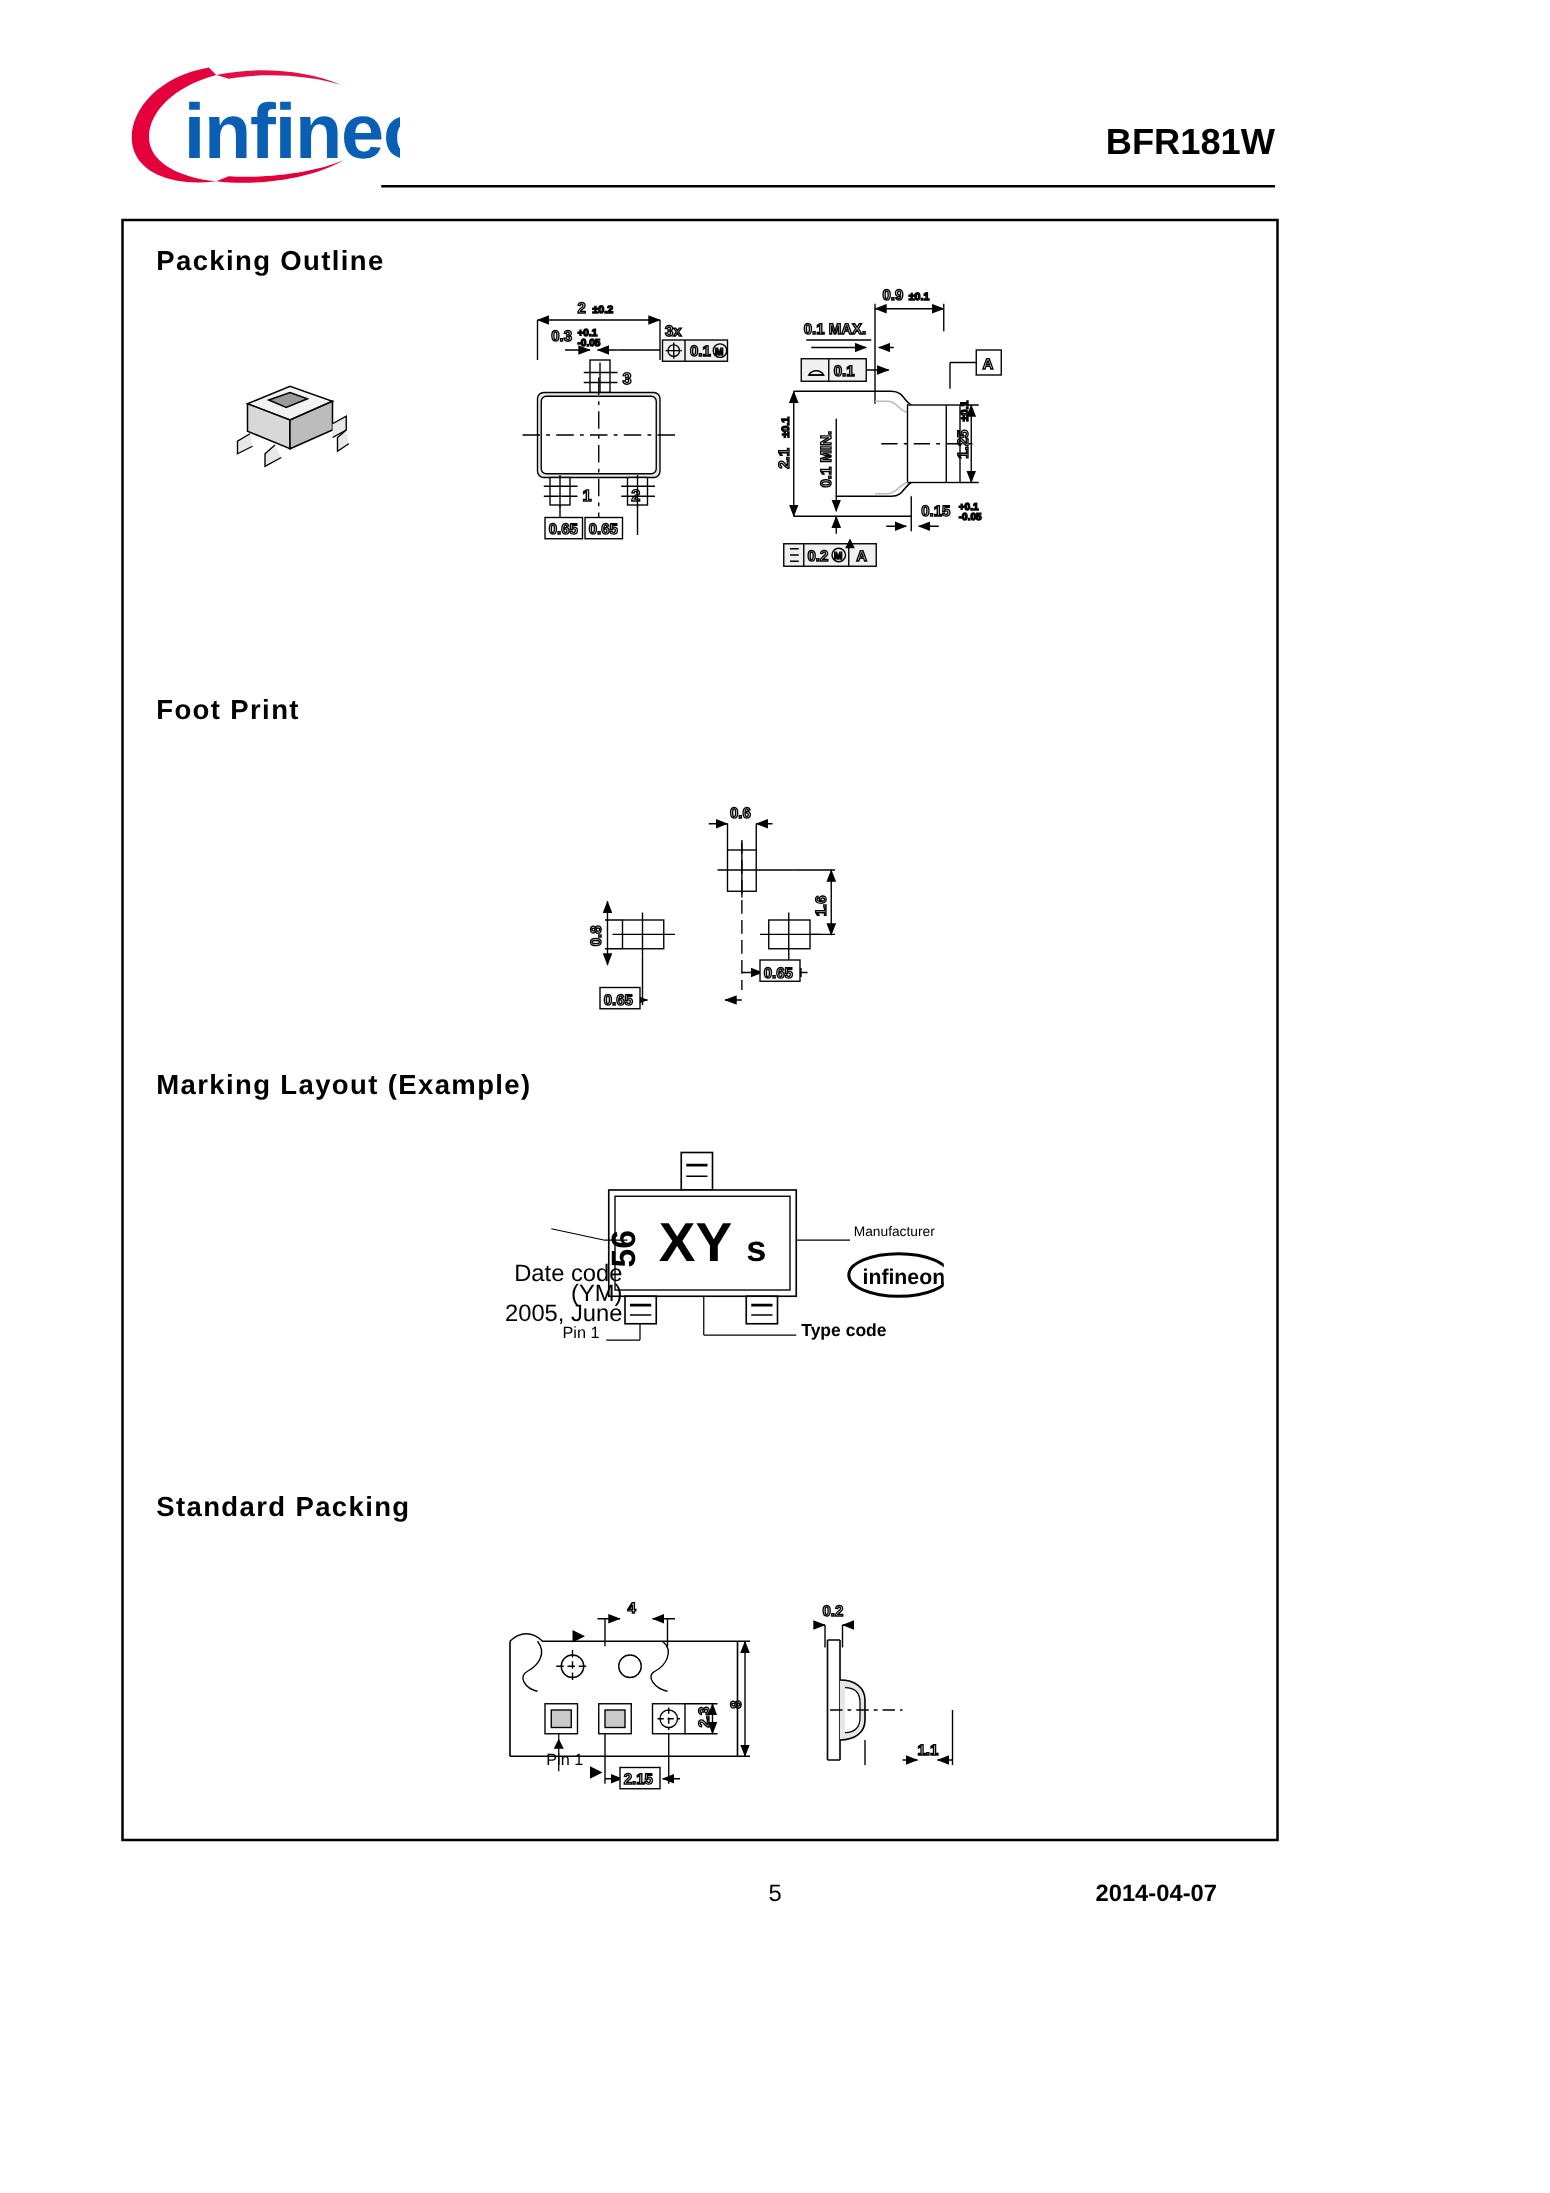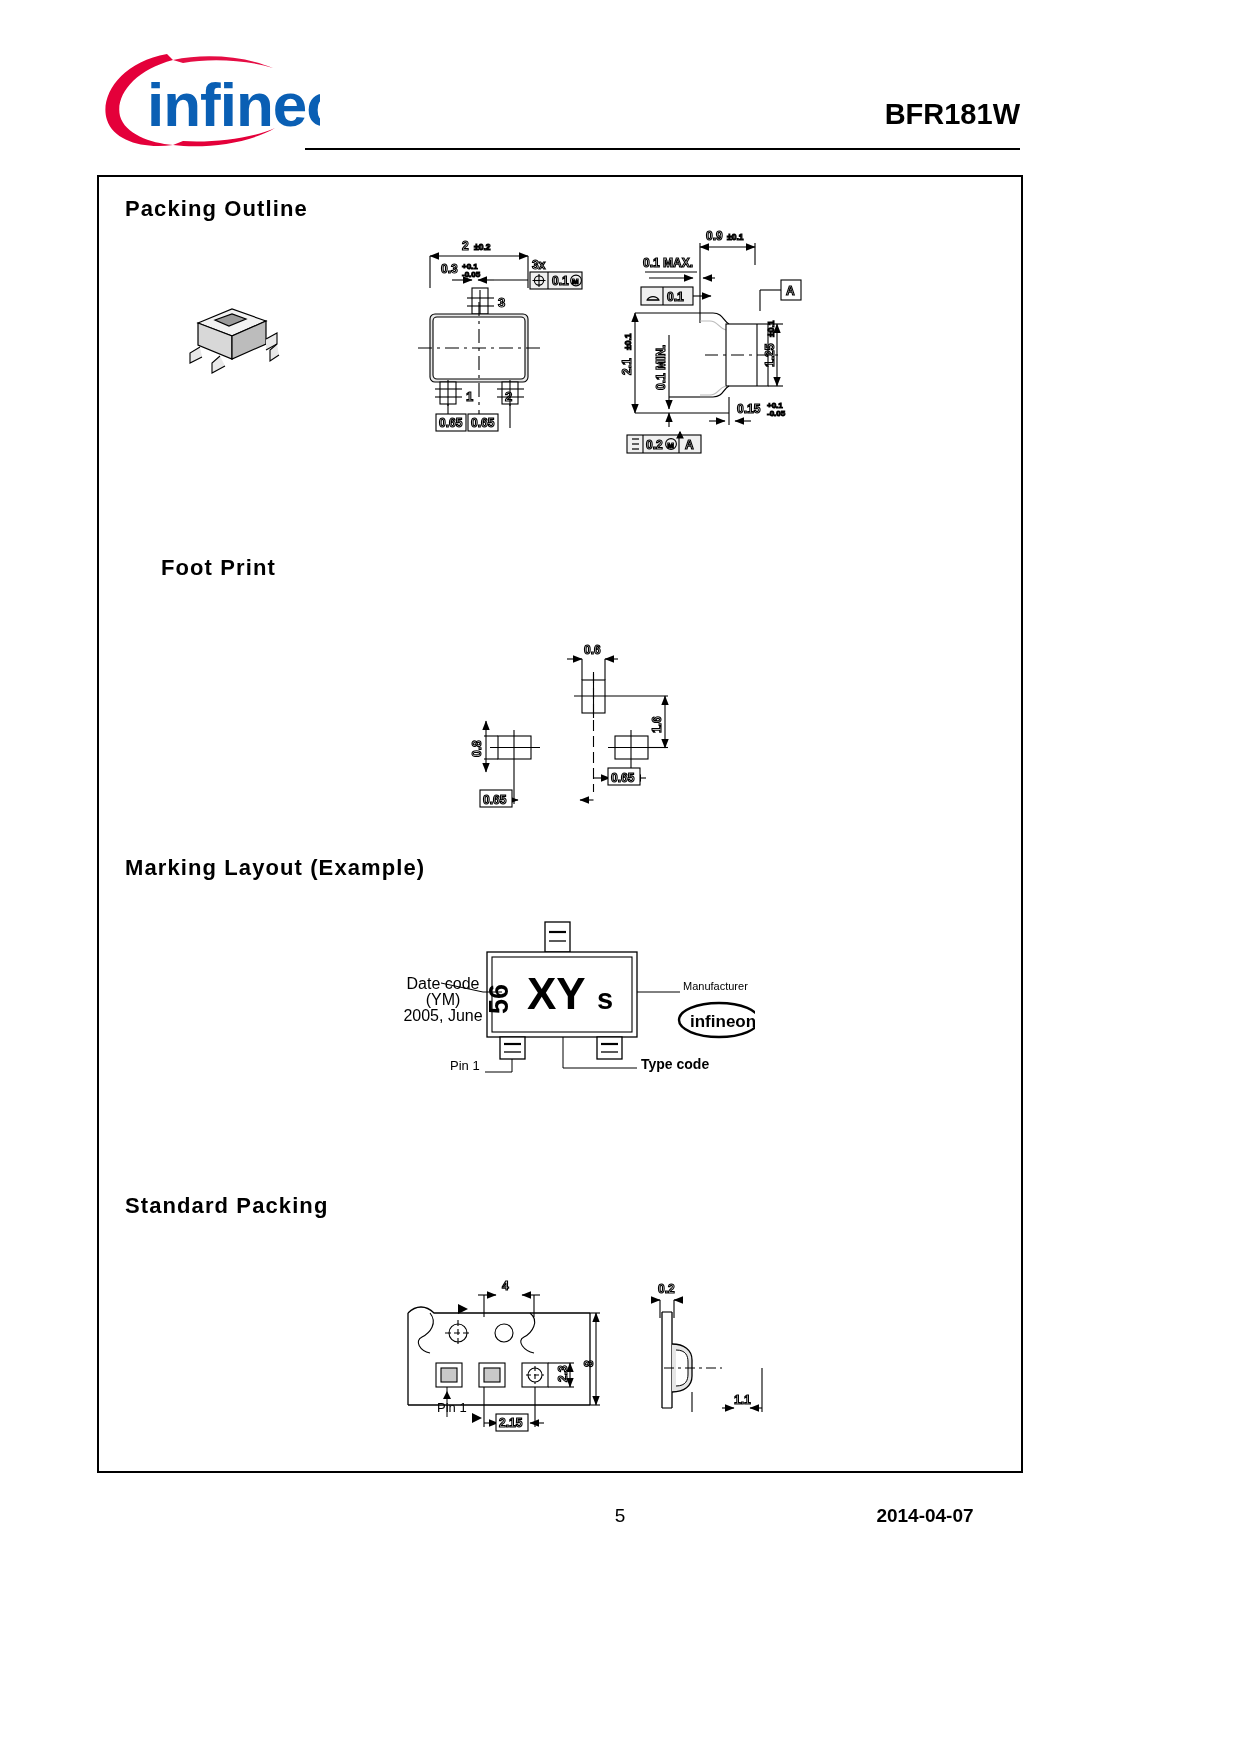--- a/index.html
+++ b/index.html
@@ -24,21 +24,21 @@
   .hdr-rule{position:absolute;left:305px;top:148px;width:715px;height:2px;background:#000;}
 
   
   .frame{
     position:absolute;left:97px;top:175px;width:926px;height:1298px;
     border:2px solid #000;box-sizing:border-box;background:#fff;
   }
 
   .sec-title{position:absolute;font-size:22px;font-weight:bold;letter-spacing:1.1px;}
   .sec-pkg{left:125px;top:196px;}
-  .sec-foot{left:125px;top:555px;margin-left:36px;}
+  .sec-foot{left:125px;top:555px;}
   .sec-mark{left:125px;top:855px;}
   .sec-pack{left:125px;top:1193px;}
 
   .packing-lines{
     position:absolute;left:125px;top:1208px;font-size:15.5px;font-weight:bold;line-height:20px;
   }
 
   
   .footer-page{position:absolute;left:540px;top:1505px;width:160px;text-align:center;font-size:19px;}
   .footer-date{position:absolute;left:830px;top:1505px;width:190px;text-align:center;font-size:19px;font-weight:bold;}
@@ -348,21 +348,21 @@
         <line x1="188" y1="158" x2="262" y2="158" stroke-width="1"></line>
       </g>
 
       <g>
         <ellipse cx="344" cy="110" rx="40" ry="17" fill="none" stroke="#000" stroke-width="2.4"></ellipse>
         <text class="t" x="315" y="117" font-size="17" fill="#000">infineon</text>
       </g>
     </svg>
   </div>
 
-  <div style="position:absolute;left:388px;top:976px;font-size:16px;text-align:center;width:110px;line-height:16px;">
+  <div style="position:absolute;left:388px;top:1012px;font-size:19px;text-align:right;width:110px;line-height:16px;">
     <div>Date code (YM)</div>
     <div>2005, June</div>
   </div>
   <div style="position:absolute;left:683px;top:980px;font-size:11px;">Manufacturer</div>
   <div style="position:absolute;left:450px;top:1058px;font-size:13px;">Pin 1</div>
   <div style="position:absolute;left:641px;top:1056px;font-size:14px;font-weight:bold;">Type code</div>
 
   <div class="draw" style="left:400px;top:1275px;">
     <svg width="300" height="160" viewBox="0 0 300 160">
       <defs>

